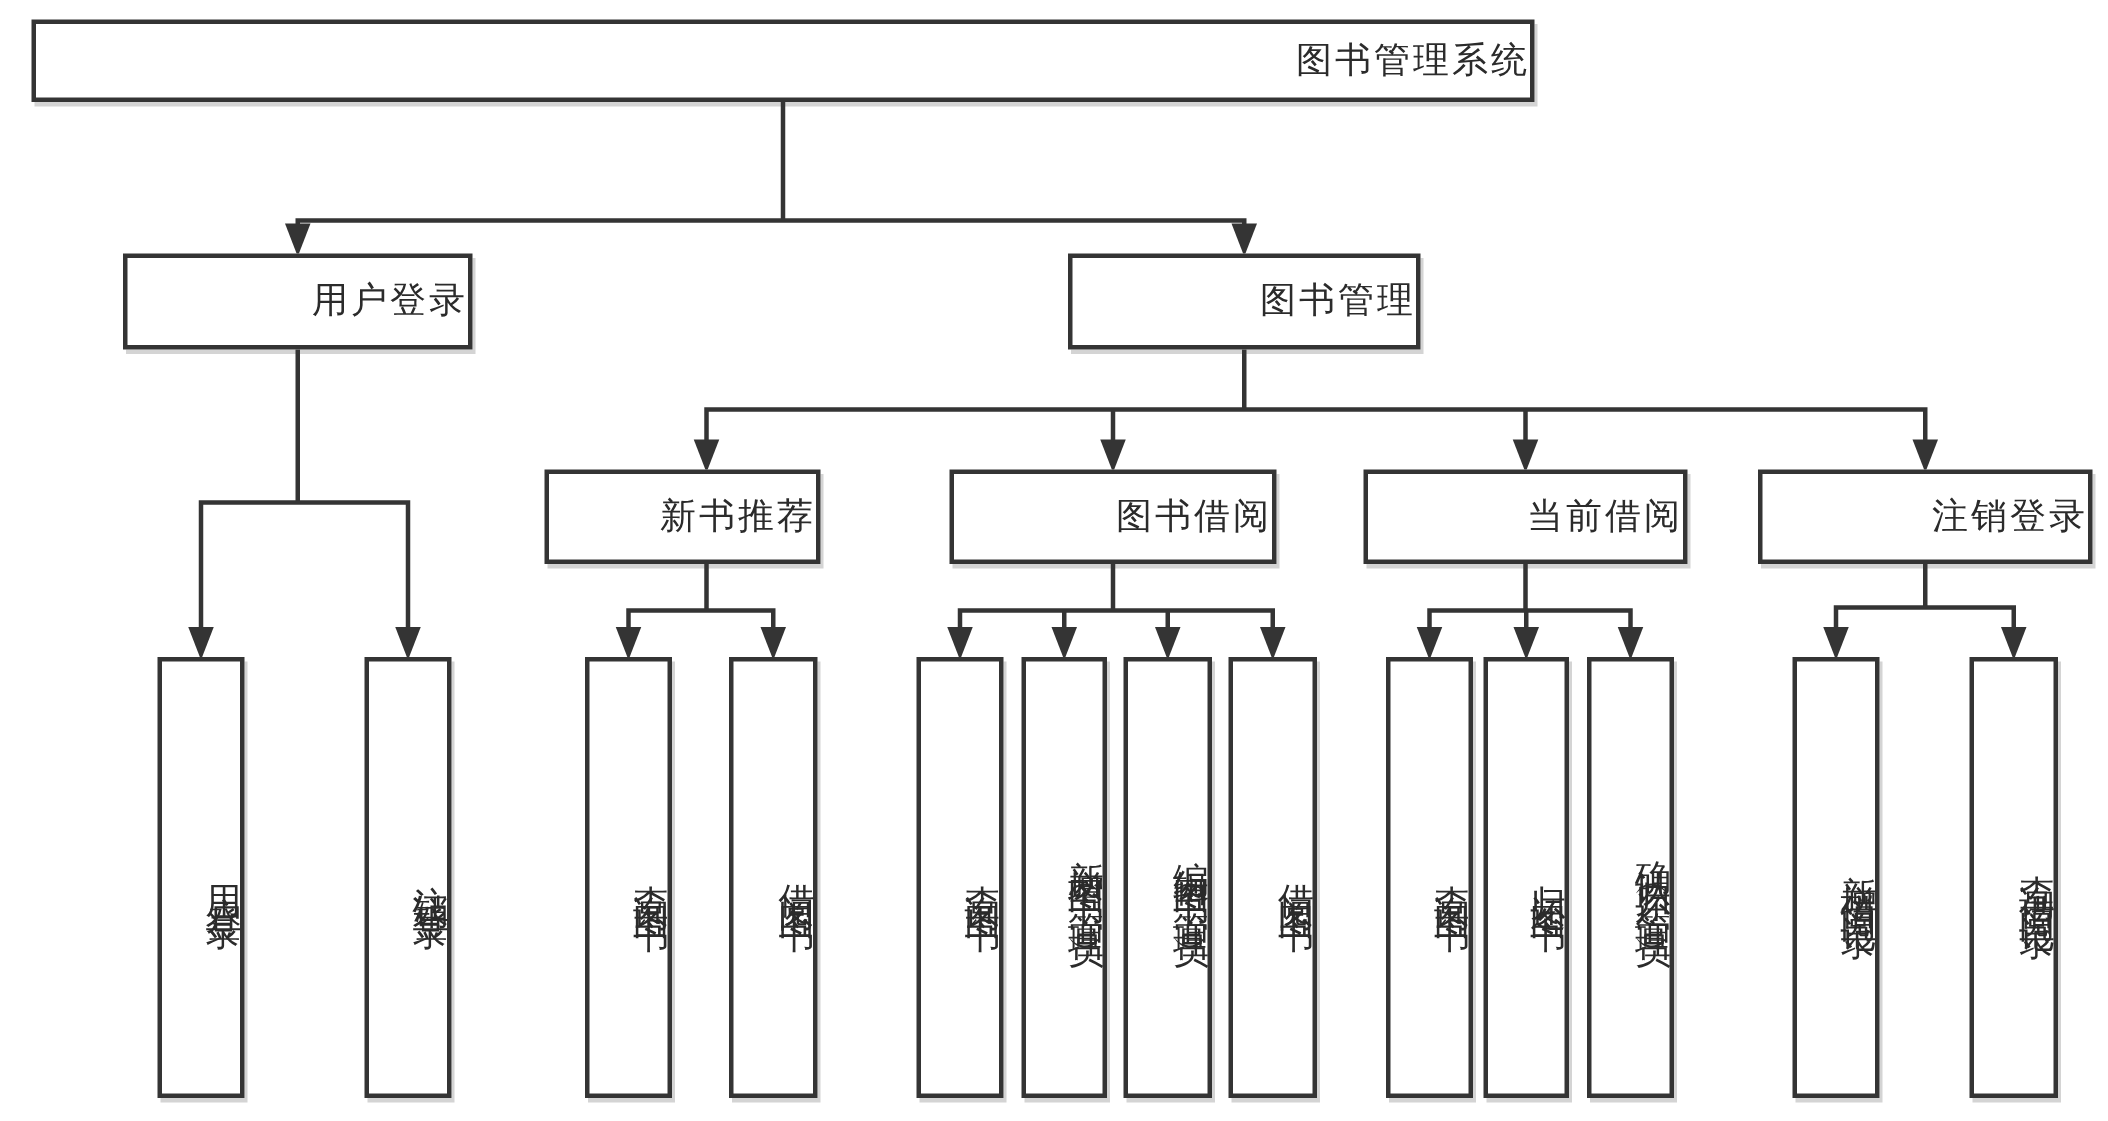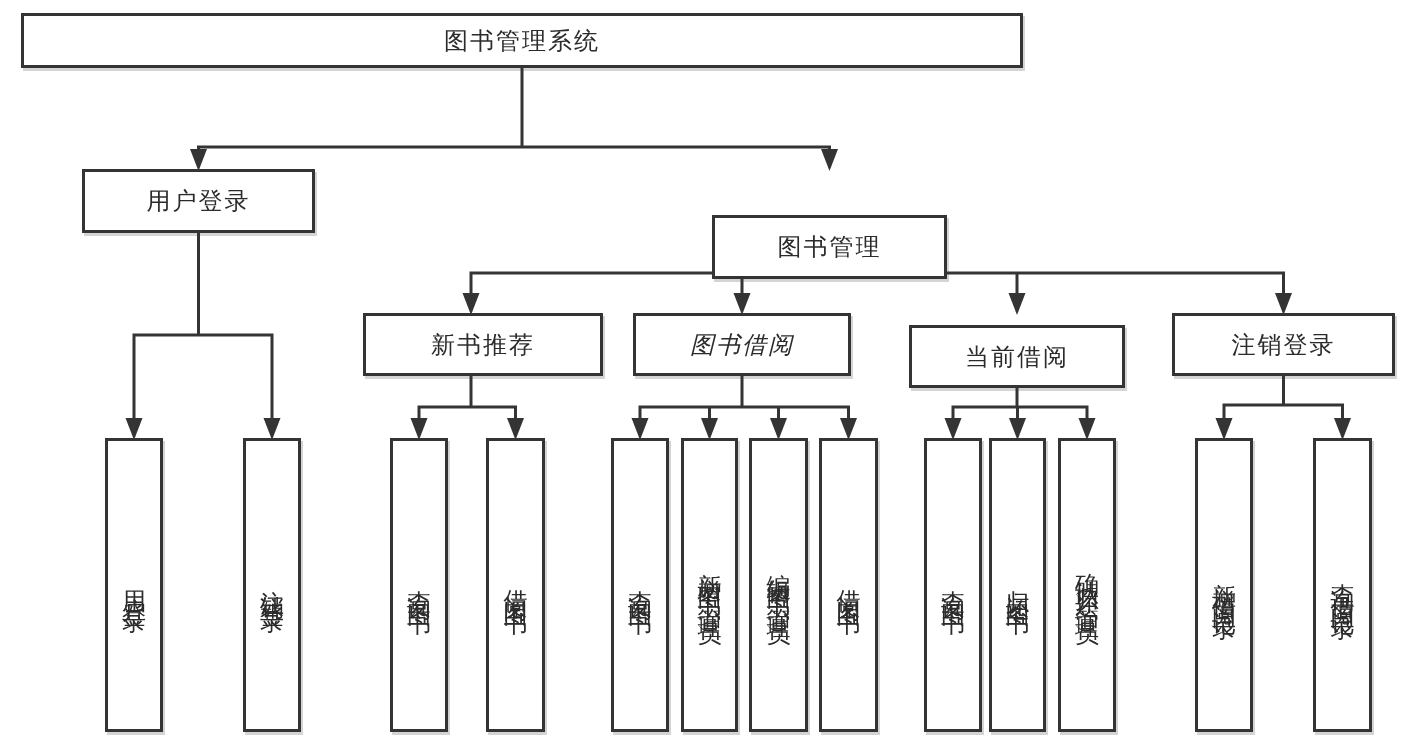--- a/index.html
+++ b/index.html
@@ -17,21 +17,21 @@
     width: 1405px; height: 747px;
   }
   .node {
     position: absolute;
     box-sizing: border-box;
     background: #ffffff;
     border: 3px solid #343434;
     box-shadow: 2px 3px 0 rgba(60,60,60,0.22);
     display: flex;
     align-items: center;
-    justify-content: center;
+    justify-content: flex-end;
     color: #2b2b2b;
   }
   .node .label {
     font-size: 24px;
     line-height: 1;
     white-space: nowrap;
     letter-spacing: 2px;
   }
   .node.vertical .label {
     writing-mode: vertical-rl;
@@ -97,30 +97,30 @@
         <polygon points="1342.5,440 1334,418 1351,418" fill="#343434" stroke="none"></polygon>
       </g>
     </svg>
 
   <div class="node" style="left: 21px; top: 13px; width: 1002px; height: 55px;">
       <span class="label">图书管理系统</span>
     </div>
     <div class="node" style="left: 82px; top: 169px; width: 233px; height: 64px;">
       <span class="label">用户登录</span>
     </div>
-    <div class="node" style="left: 712px; top: 169px; width: 235px; height: 64px; margin-top: 46px;">
+    <div class="node" style="left: 712px; top: 169px; width: 235px; height: 64px;">
       <span class="label">图书管理</span>
     </div>
-    <div class="node" style="left: 363px; top: 313px; width: 240px; height: 63px;">
+    <div class="node" style="left: 363px; top: 313px; width: 184px; height: 63px;">
       <span class="label">新书推荐</span>
     </div>
-    <div class="node" style="left: 633px; top: 313px; width: 218px; height: 63px; font-style: italic;">
+    <div class="node" style="left: 633px; top: 313px; width: 218px; height: 63px;">
       <span class="label">图书借阅</span>
     </div>
-    <div class="node" style="left: 909px; top: 313px; width: 216px; height: 63px; margin-top: 12px;">
+    <div class="node" style="left: 909px; top: 313px; width: 216px; height: 63px;">
       <span class="label">当前借阅</span>
     </div>
     <div class="node" style="left: 1172px; top: 313px; width: 223px; height: 63px;">
       <span class="label">注销登录</span>
     </div>
     <div class="node vertical" style="left: 105px; top: 438px; width: 58px; height: 294px;">
       <span class="label">用户登录</span>
     </div>
     <div class="node vertical" style="left: 243px; top: 438px; width: 58px; height: 294px;">
       <span class="label">注销登录</span>

